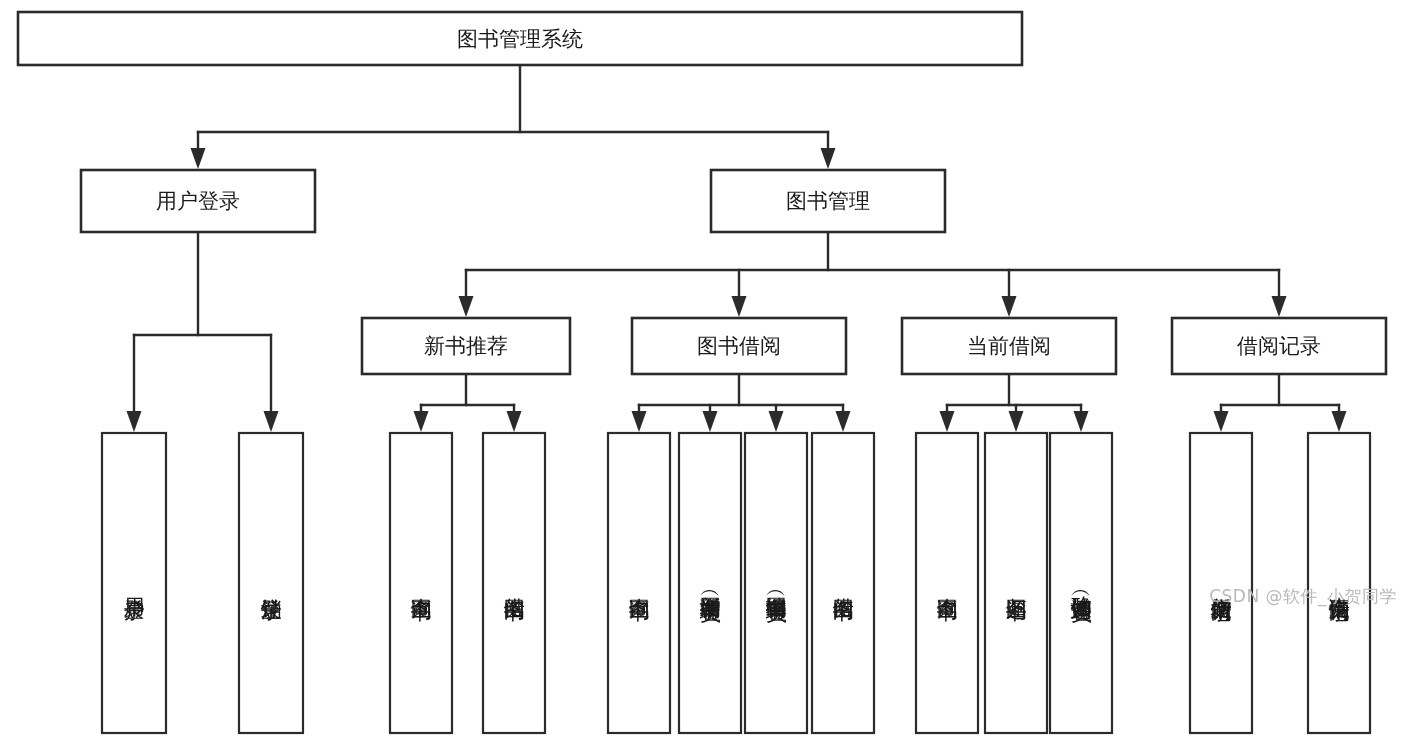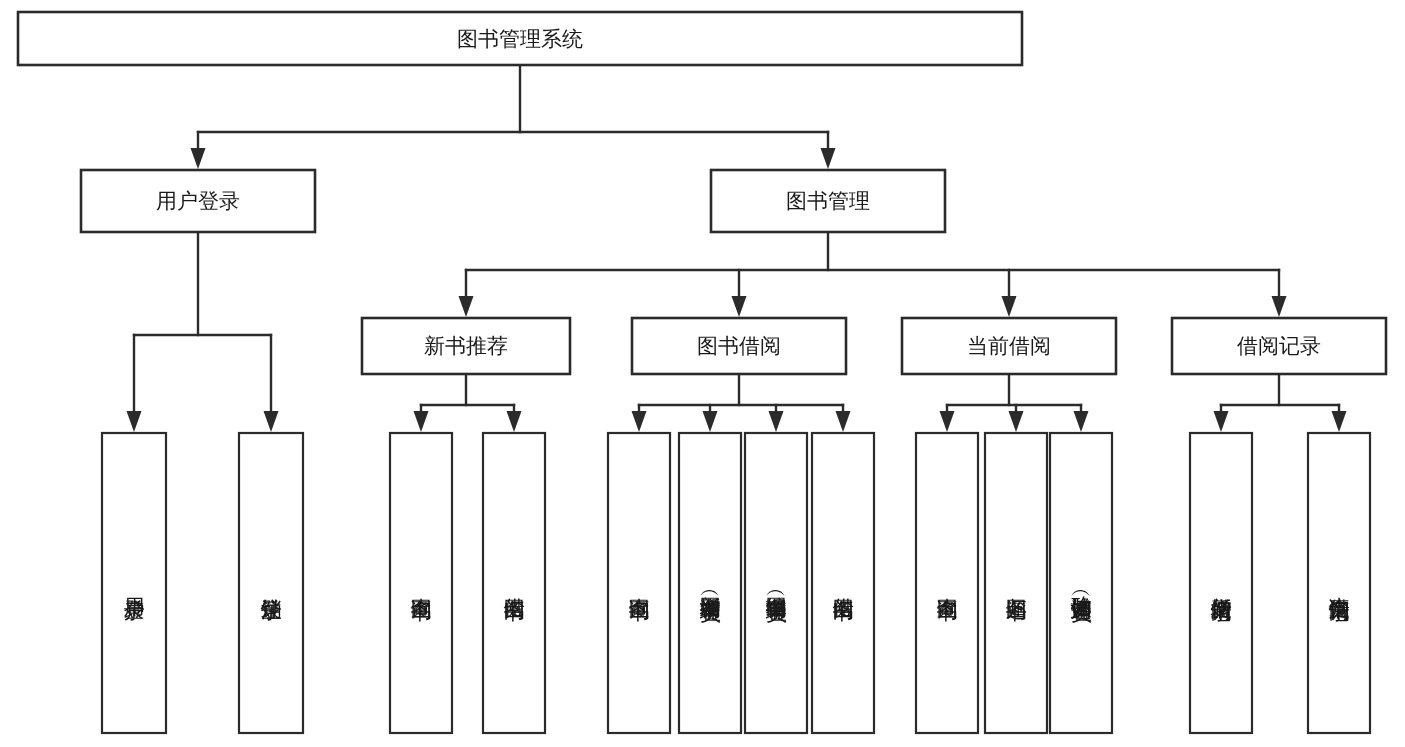--- a/index.html
+++ b/index.html
@@ -217,14 +217,15 @@
         <span style="writing-mode: vertical-rl; text-orientation: upright;">确认归还（管理员）</span>
       </div>
       <div class="leaf-label" style="left: 1190px; top: 433px; width: 62px; height: 300px; display: flex; align-items: center; justify-content: center;">
         <span style="writing-mode: vertical-rl; text-orientation: upright;">新增借阅记录</span>
       </div>
       <div class="leaf-label" style="left: 1308px; top: 433px; width: 62px; height: 300px; display: flex; align-items: center; justify-content: center;">
         <span style="writing-mode: vertical-rl; text-orientation: upright;">查询借阅记录</span>
       </div>
     </div>
 
+  <div class="watermark">CSDN @软件_小贺同学</div>
 
 </div>
 
 </body></html>

